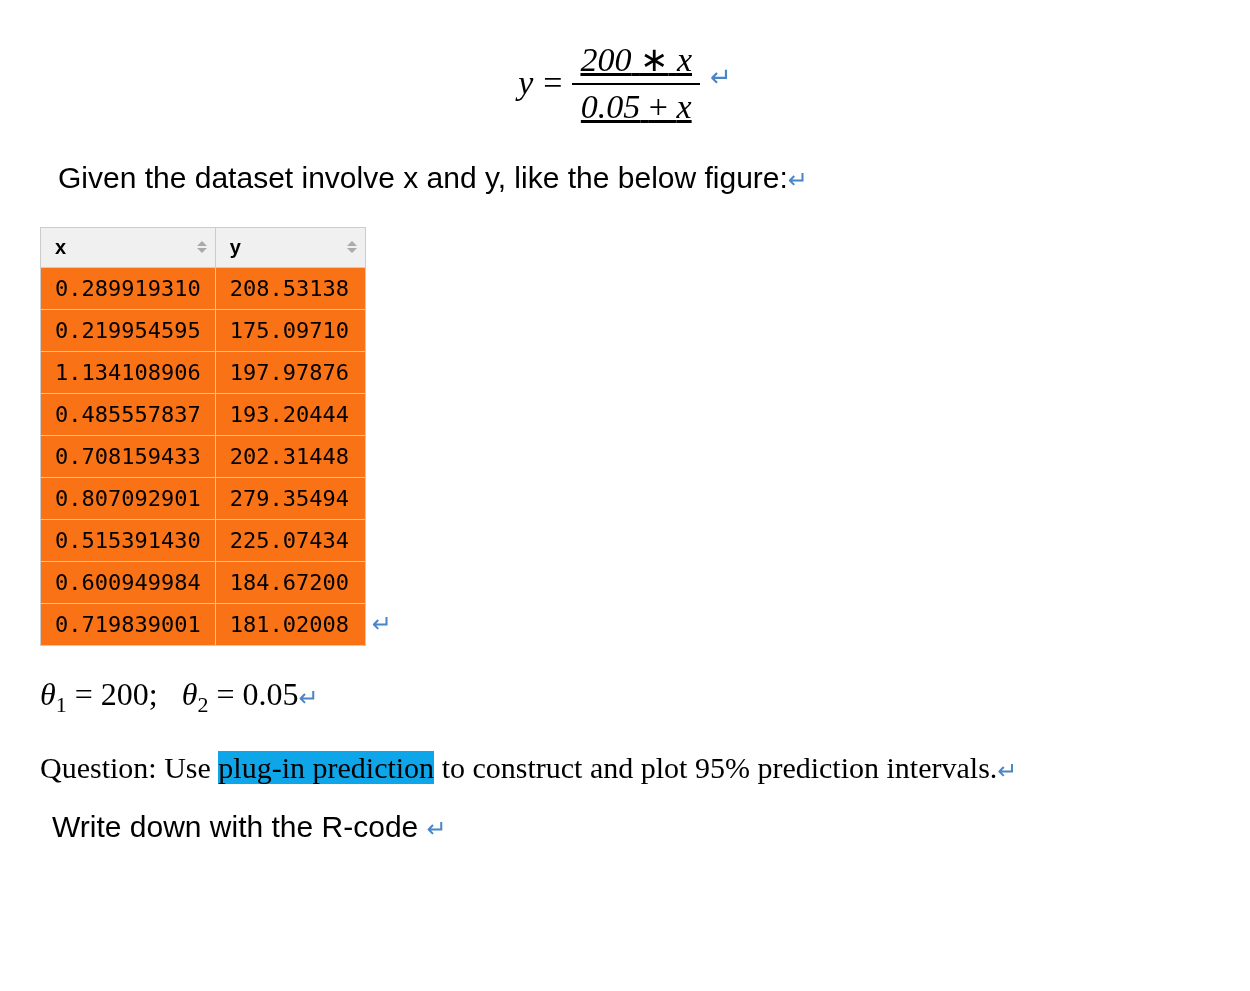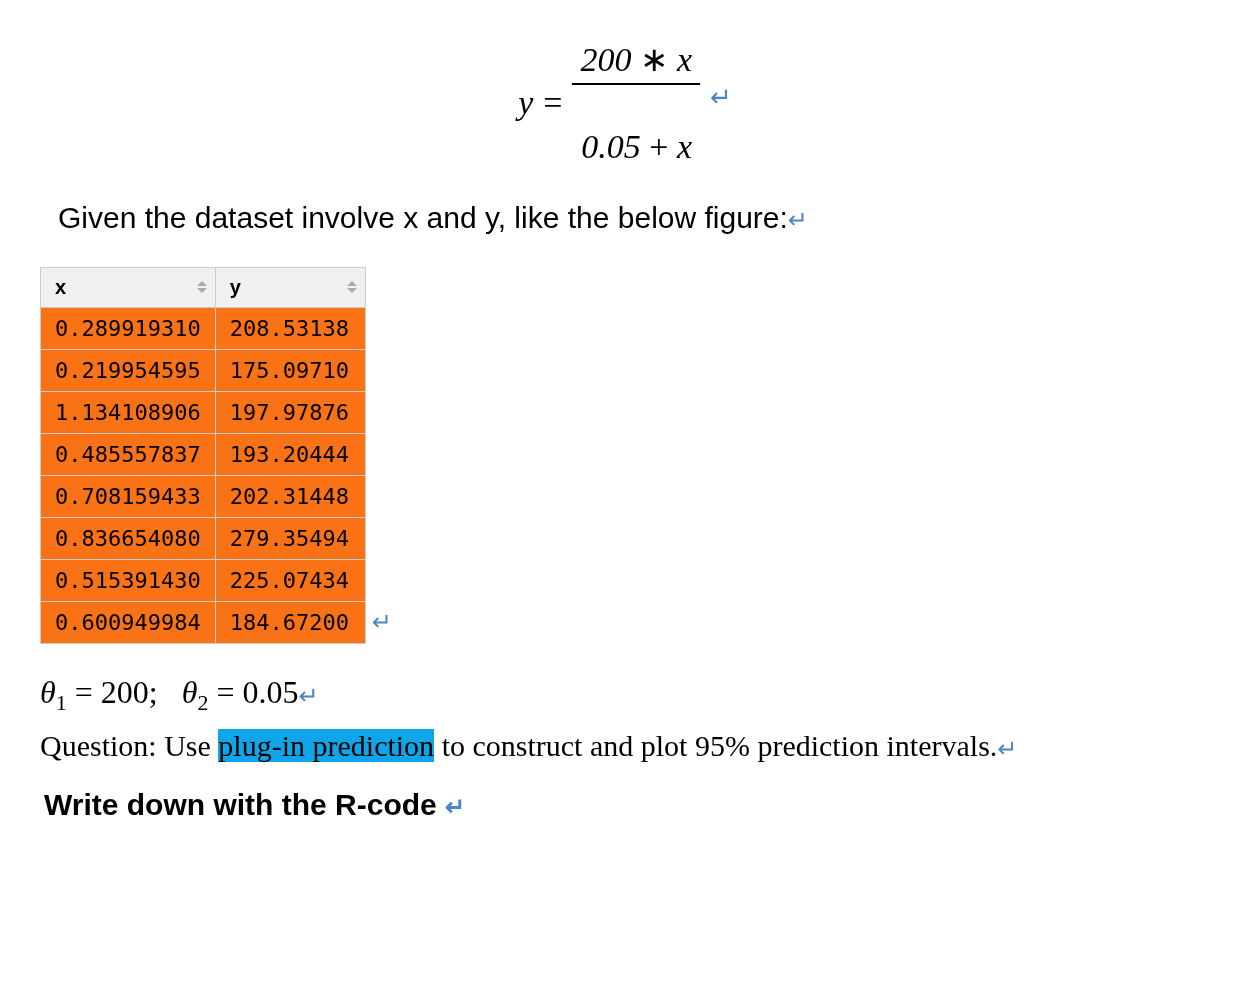--- a/index.html
+++ b/index.html
@@ -22,24 +22,25 @@
   }
   .eq-wrap {
     display: inline-flex;
     align-items: center;
     gap: 10px;
     position: relative;
   }
   .frac {
     display: inline-block;
     vertical-align: middle;
-    text-align: right;
+    text-align: center;
+    text-decoration: underline;
   }
   .frac .num { display:block; padding: 0 8px 2px 8px; border-bottom: 2.5px solid #000; }
-  .frac .den { display:block; padding: 2px 8px 0 8px; margin-top: 40px; }
+  .frac .den { display:block; padding: 2px 8px 0 8px; }
   .pilcrow {
     font-style: normal;
     font-family: Arial, sans-serif;
     color: #4a86c7;
     font-size: 26px;
     position: relative;
     top: -6px;
   }
   .body-text {
     font-size: 30px;
@@ -92,35 +93,34 @@
   .sort-icon .tri-down {
     width: 0; height: 0;
     border-left: 5px solid transparent;
     border-right: 5px solid transparent;
     border-top: 5px solid #aaaaaa;
   }
   .after-table { display:inline-flex; align-items:center; }
   .theta-line {
     font-family: "Cambria Math", "Times New Roman", serif;
     font-size: 32px;
-    margin: 10px 0 13px 0;
+    margin: 10px 0 33px 0;
   }
   .theta-line .theta { font-style: italic; }
   .theta-line sub { font-size: 22px; font-style: normal; }
   .question {
     font-family: "Times New Roman", Times, serif;
     font-size: 30px;
     margin: 10px 0 25px 0;
   }
   .hl { background: #0ea5e9; }
   .write {
     font-family: Arial, Helvetica, sans-serif;
     font-size: 30px;
-    margin: 10px 4px;
-    font-weight: bold;
+    margin: 10px 12px;
   }
   .op { font-style: normal; }
 </style>
 </head>
 <body>
 
 
 
 
 <div class="equation">
@@ -184,30 +184,34 @@
         </tr>
     <tr>
           <td>0.485557837</td>
           <td>193.20444</td>
         </tr>
     <tr>
           <td>0.708159433</td>
           <td>202.31448</td>
         </tr>
     <tr>
-          <td>0.836654080</td>
+          <td>0.807092901</td>
           <td>279.35494</td>
         </tr>
     <tr>
           <td>0.515391430</td>
           <td>225.07434</td>
         </tr>
     <tr>
           <td>0.600949984</td>
           <td>184.67200</td>
+        </tr>
+    <tr>
+          <td>0.719839001</td>
+          <td>181.02008</td>
         </tr>
   </tbody>
 </table>
 <span class="pilcrow-sm" style="margin-left:6px; align-self:flex-end; padding-bottom:28px;">↵</span>
 </div>
 
 
 <div class="theta-line">
   <span class="theta">θ</span><sub>1</sub>
   <span>= 200;</span>

